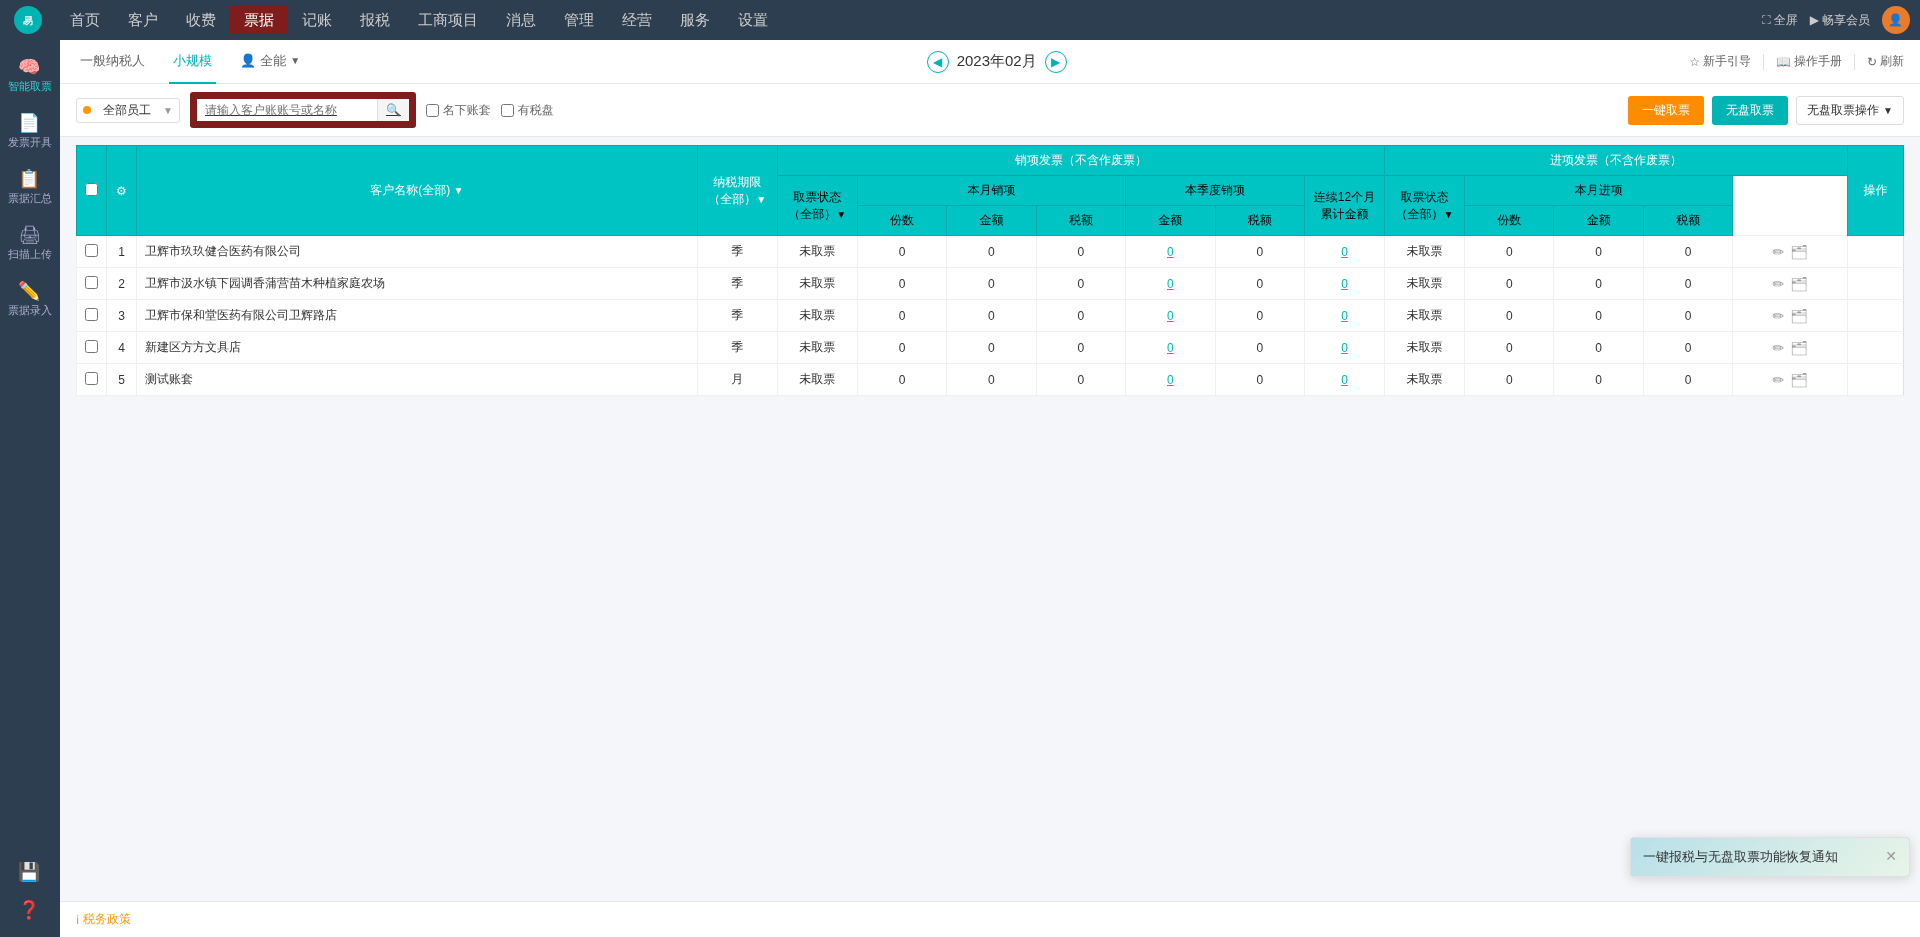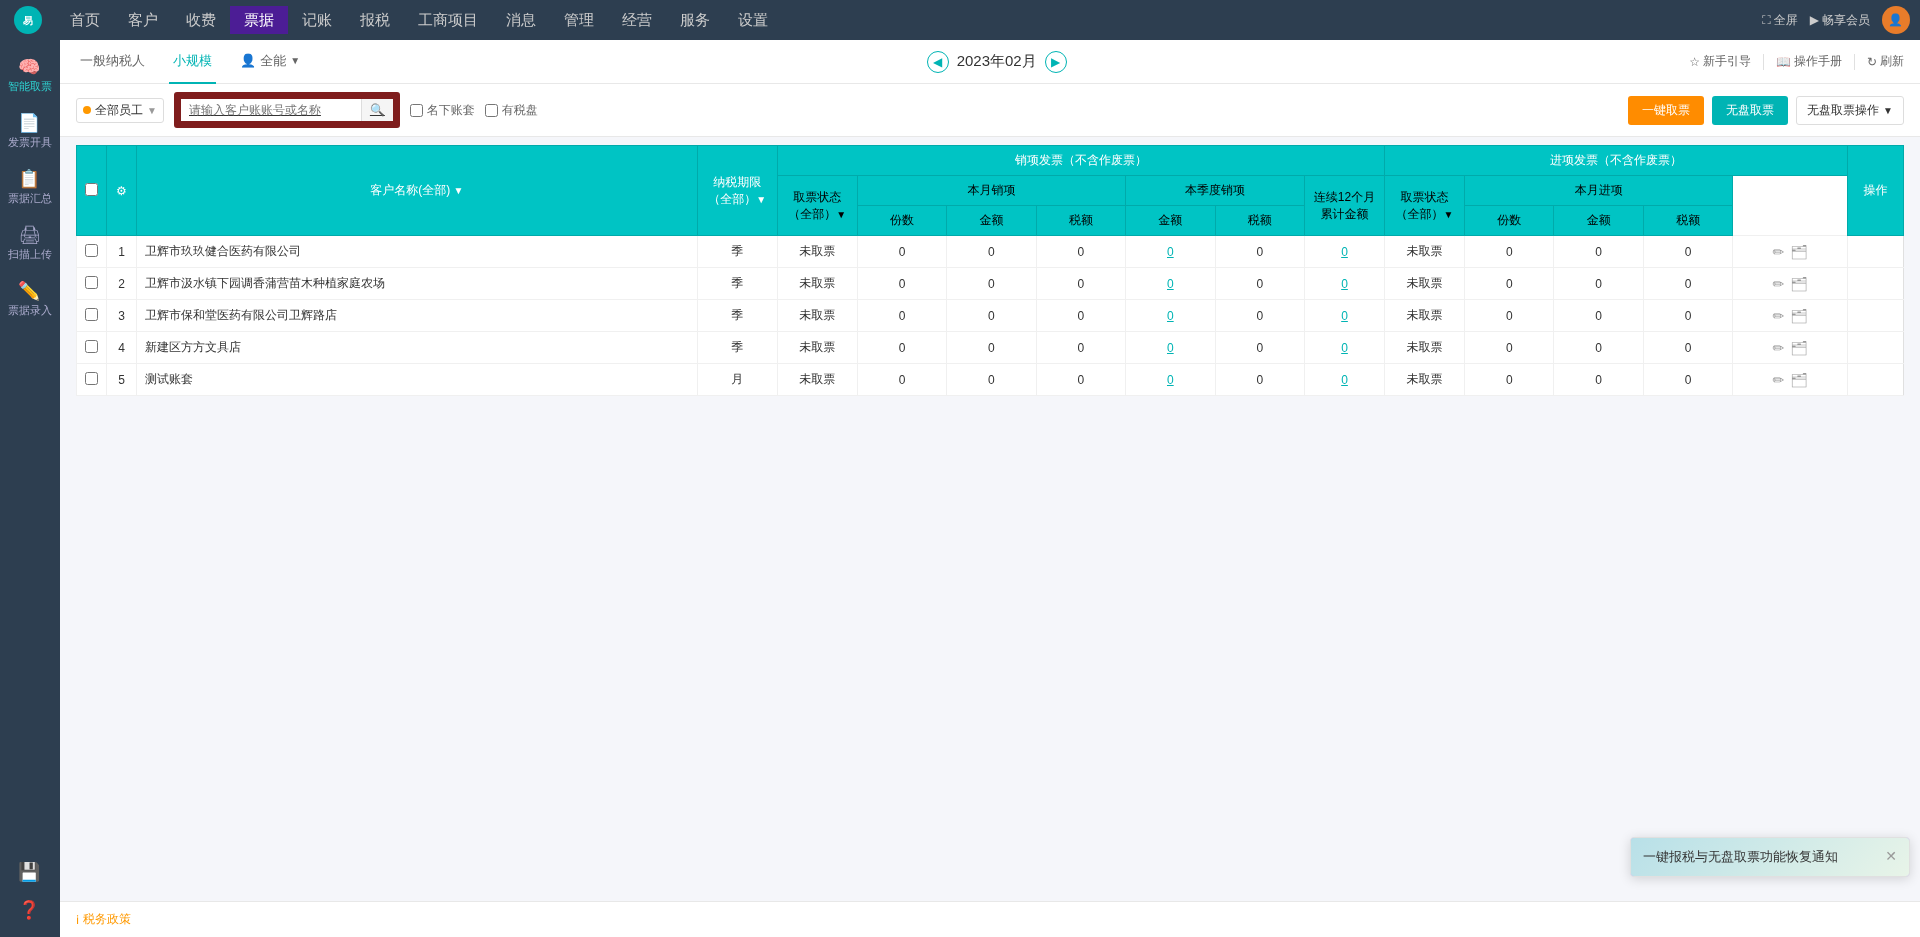--- a/index.html
+++ b/index.html
@@ -22,21 +22,21 @@
     .top-nav .logo svg { width: 30px; height: 30px; }
     .nav-items { display: flex; flex: 1; }
     .nav-item {
       padding: 0 14px;
       height: 28px;
       display: flex; align-items: center;
       cursor: pointer;
       font-size: 15px;
       color: #ccc;
     }
-    .nav-item.active { background: #4c1d95; color: #fff; }
+    .nav-item.active { background: #7f1d1d; color: #fff; }
     .top-nav-right {
       display: flex; align-items: center; gap: 12px;
       font-size: 12px; color: #ccc;
     }
     .top-nav-right .btn-link { cursor: pointer; display: flex; align-items: center; gap: 3px; }
     .avatar { width: 28px; height: 28px; border-radius: 50%; background: #e87c2a; display: flex; align-items: center; justify-content: center; cursor: pointer; font-size: 12px; color: #fff; }
 
     
     .main-layout { display: flex; height: calc(937px - 40px); }
 
@@ -124,21 +124,21 @@
       border-bottom: 1px solid #e8e8e8;
     }
     .employee-select {
       display: flex; align-items: center;
       border: 1px solid #ddd;
       border-radius: 3px;
       padding: 3px 6px;
       font-size: 12px;
       cursor: pointer;
       background: #fff;
-      gap: 4px;
+      gap: 12px;
     }
     .employee-select .dot { width: 8px; height: 8px; border-radius: 50%; background: #ff9800; }
     .search-box {
       display: flex; align-items: center;
       border: 7px solid #7f1d1d;
       border-radius: 3px;
       overflow: hidden;
       text-decoration: underline;
     }
     .search-box input {

